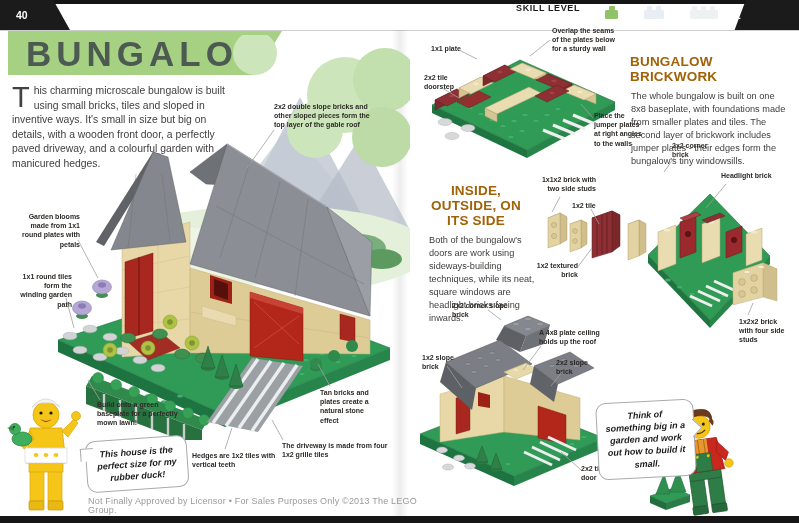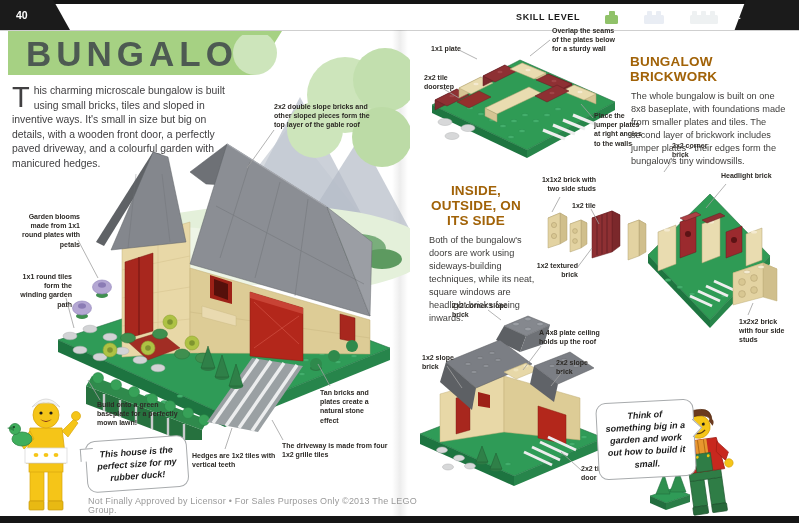--- a/index.html
+++ b/index.html
@@ -5,21 +5,21 @@
   html,body{margin:0;padding:0;background:#ffffff;}
   #page{position:relative;width:799px;height:523px;background:#fff;overflow:hidden;
         font-family:"Liberation Sans",sans-serif;}
   
   .top-strip{position:absolute;left:0;top:0;width:799px;height:4px;background:#151515;}
   .header-strip{position:absolute;left:0;top:4px;width:799px;height:26px;background:#fff;border-bottom:1px solid #cfcfcf;}
   .tab{position:absolute;top:0;height:30px;background:#1b1b1b;color:#fff;
        font:bold 10.5px/30px "Liberation Sans",sans-serif;}
   .tab-left{left:0;width:70px;clip-path:polygon(0 0,76% 0,100% 100%,0 100%);padding-left:16px;box-sizing:border-box;}
   .tab-right{right:0;width:70px;clip-path:polygon(24% 0,100% 0,100% 100%,8% 100%);text-align:left;padding-right:14px;box-sizing:border-box;}
-  .skill{position:absolute;right:80px;top:4px;height:26px;display:flex;align-items:center;gap:24px;margin-left:36px;}
+  .skill{position:absolute;right:80px;top:4px;height:26px;display:flex;align-items:flex-start;gap:24px;margin-left:36px;}
   .skill-label{font:bold 9px/1 "Liberation Sans",sans-serif;color:#1a1a1a;letter-spacing:.6px;}
   
   .banner{position:absolute;left:8px;top:31px;width:274px;height:44px;background:#a6d183;
           clip-path:polygon(0 0,100% 0,90% 100%,0 100%);display:flex;align-items:center;}
   .banner h1{margin:0;padding-left:18px;font:bold 35px/1 "Liberation Sans",sans-serif;
              color:#4d5a52;letter-spacing:5px;}
   .intro{position:absolute;left:12px;top:84px;width:224px;font:500 10.4px/1.4 "Liberation Sans",sans-serif;color:#414042;}
   .dropcap{float:left;font-size:29px;line-height:25px;margin:1px 4px 0 0;color:#414042;}
   
   .ann{position:absolute;font:bold 7px/1.32 "Liberation Sans",sans-serif;color:#2d2a26;}

